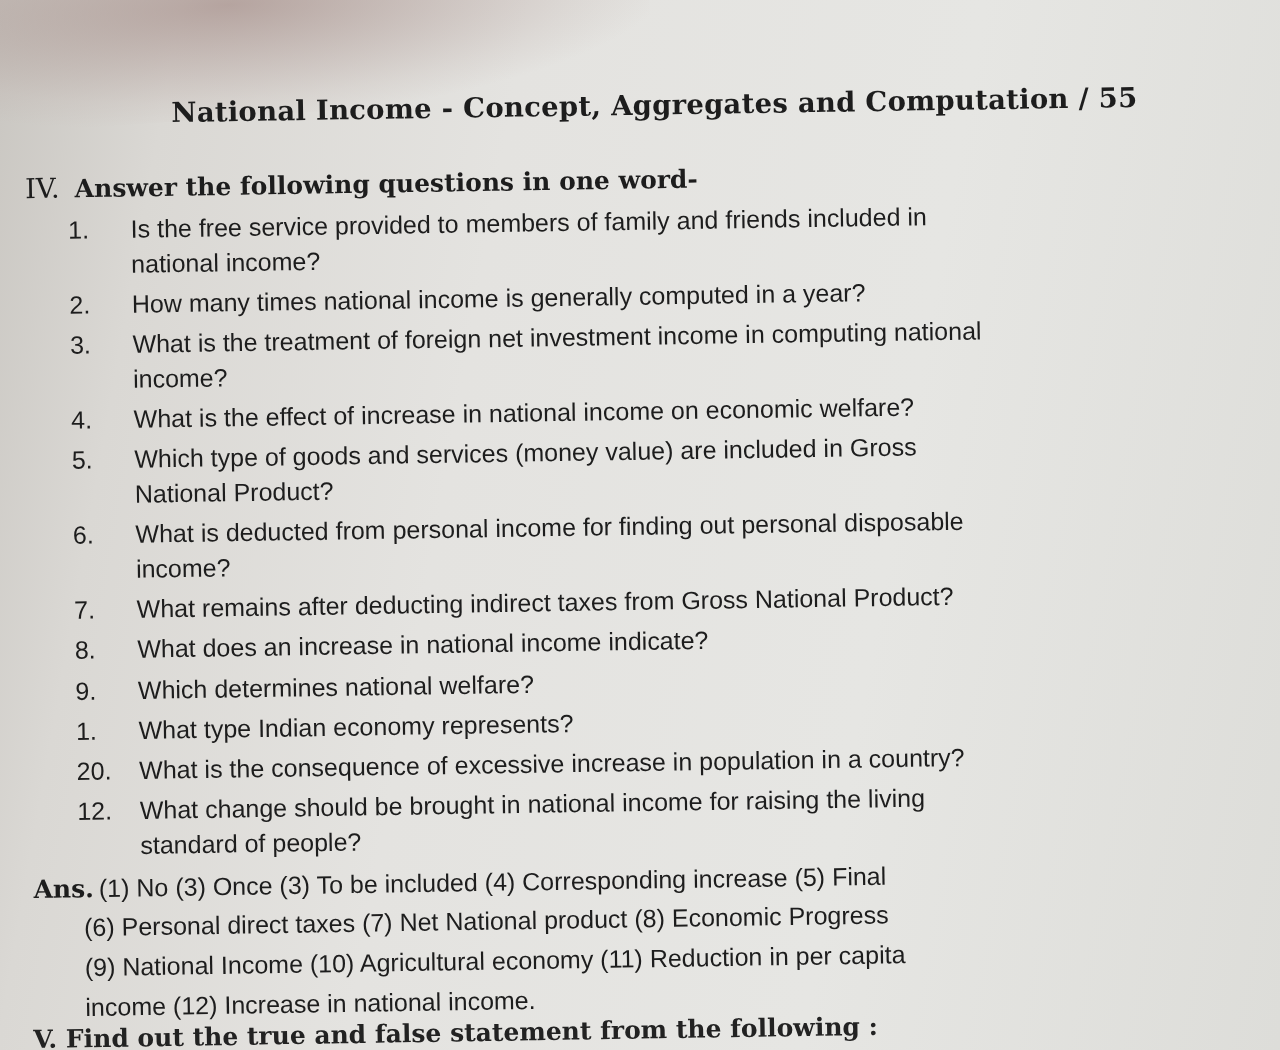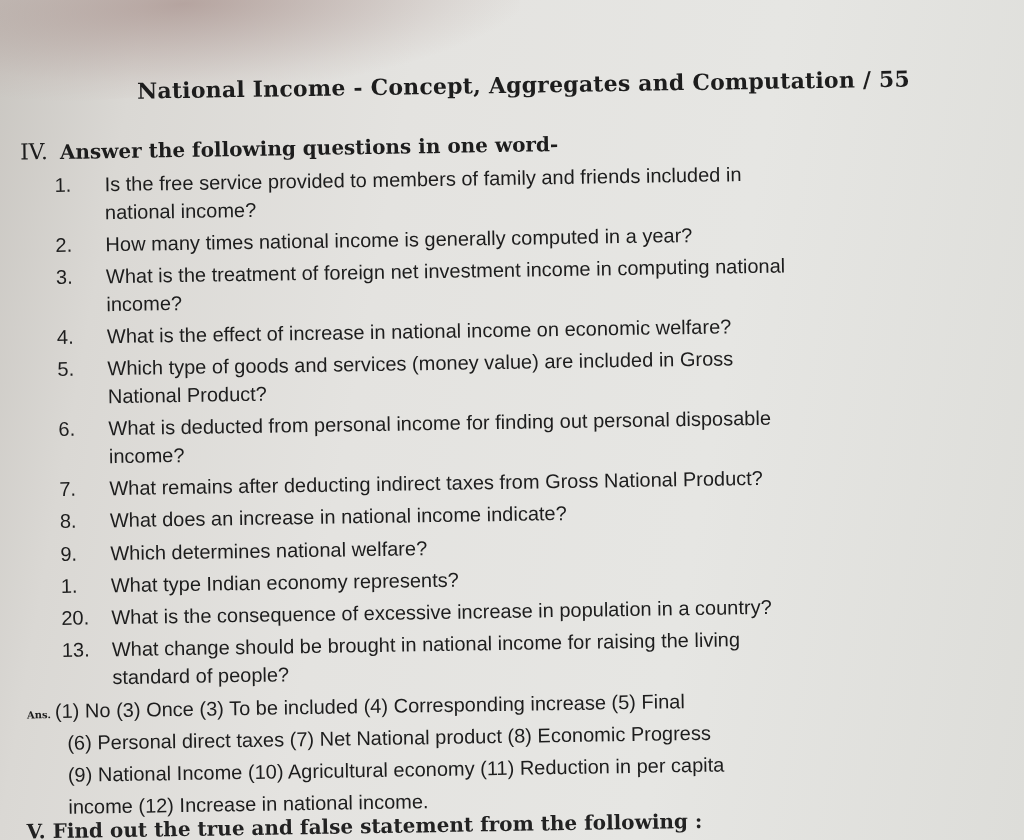--- a/index.html
+++ b/index.html
@@ -23,21 +23,21 @@
     position:absolute;left:142px;top:72px;
     font-family:"DejaVu Serif",serif;font-weight:bold;font-size:22px;letter-spacing:0.2px;
   }
   .section-head{position:absolute;left:24px;top:132px;font-family:"DejaVu Serif",serif;font-weight:bold;font-size:20px;}
   .section-head .num{font-weight:normal;font-size:22px;margin-right:12px;}
   .q{position:absolute;left:58px;font-size:20px;line-height:28px;width:860px;}
   .q .n{display:inline-block;width:50px;}
   .q .t{display:inline;}
   .q .cont{display:block;padding-left:50px;}
   .ans{position:absolute;left:22px;font-size:20px;line-height:28px;width:880px;}
-  .ans .lbl{font-family:"DejaVu Serif",serif;font-weight:bold;font-size:10px;margin-right:4px;}
+  .ans .lbl{font-family:"DejaVu Serif",serif;font-weight:bold;font-size:20px;margin-right:4px;}
   .next-head{position:absolute;left:20px;top:812px;font-family:"DejaVu Serif",serif;font-weight:bold;font-size:20px;color:#222;}
 </style>
 </head>
 <body>
 
 <div class="page">
   <div class="shadow"></div>
   <div class="inner">
     <div class="running-head">National Income - Concept, Aggregates and Computation / 55</div>
 
@@ -49,21 +49,21 @@
     <div class="q" style="top:224px"><span class="n">2.</span><span class="t">How many times national income is generally computed in a year?</span></div>
     <div class="q" style="top:256px"><span class="n">3.</span><span class="t">What is the treatment of foreign net investment income in computing national</span><span class="cont">income?</span></div>
     <div class="q" style="top:316px"><span class="n">4.</span><span class="t">What is the effect of increase in national income on economic welfare?</span></div>
     <div class="q" style="top:348px"><span class="n">5.</span><span class="t">Which type of goods and services (money value) are included in Gross</span><span class="cont">National Product?</span></div>
     <div class="q" style="top:408px"><span class="n">6.</span><span class="t">What is deducted from personal income for finding out personal disposable</span><span class="cont">income?</span></div>
     <div class="q" style="top:468px"><span class="n">7.</span><span class="t">What remains after deducting indirect taxes from Gross National Product?</span></div>
     <div class="q" style="top:500px"><span class="n">8.</span><span class="t">What does an increase in national income indicate?</span></div>
     <div class="q" style="top:533px"><span class="n">9.</span><span class="t">Which determines national welfare?</span></div>
     <div class="q" style="top:565px"><span class="n">1.</span><span class="t">What type Indian economy represents?</span></div>
     <div class="q" style="top:597px"><span class="n">20.</span><span class="t">What is the consequence of excessive increase in population in a country?</span></div>
-    <div class="q" style="top:629px"><span class="n">13.</span><span class="t">What change should be brought in national income for raising the living</span><span class="cont">standard of people?</span></div>
+    <div class="q" style="top:629px"><span class="n">12.</span><span class="t">What change should be brought in national income for raising the living</span><span class="cont">standard of people?</span></div>
 
     <div class="ans" style="top:690px"><span class="lbl">Ans.</span><span>(1) No (3) Once (3) To be included (4) Corresponding increase (5) Final</span></div>
     <div class="ans" style="top:722px;left:62px"><span>(6) Personal direct taxes (7) Net National product (8) Economic Progress</span></div>
     <div class="ans" style="top:754px;left:62px"><span>(9) National Income (10) Agricultural economy (11) Reduction in per capita</span></div>
     <div class="ans" style="top:786px;left:62px"><span>income (12) Increase in national income.</span></div>
 
     <div class="next-head">V. Find out the true and false statement from the following :</div>
   </div>
 </div>
 

